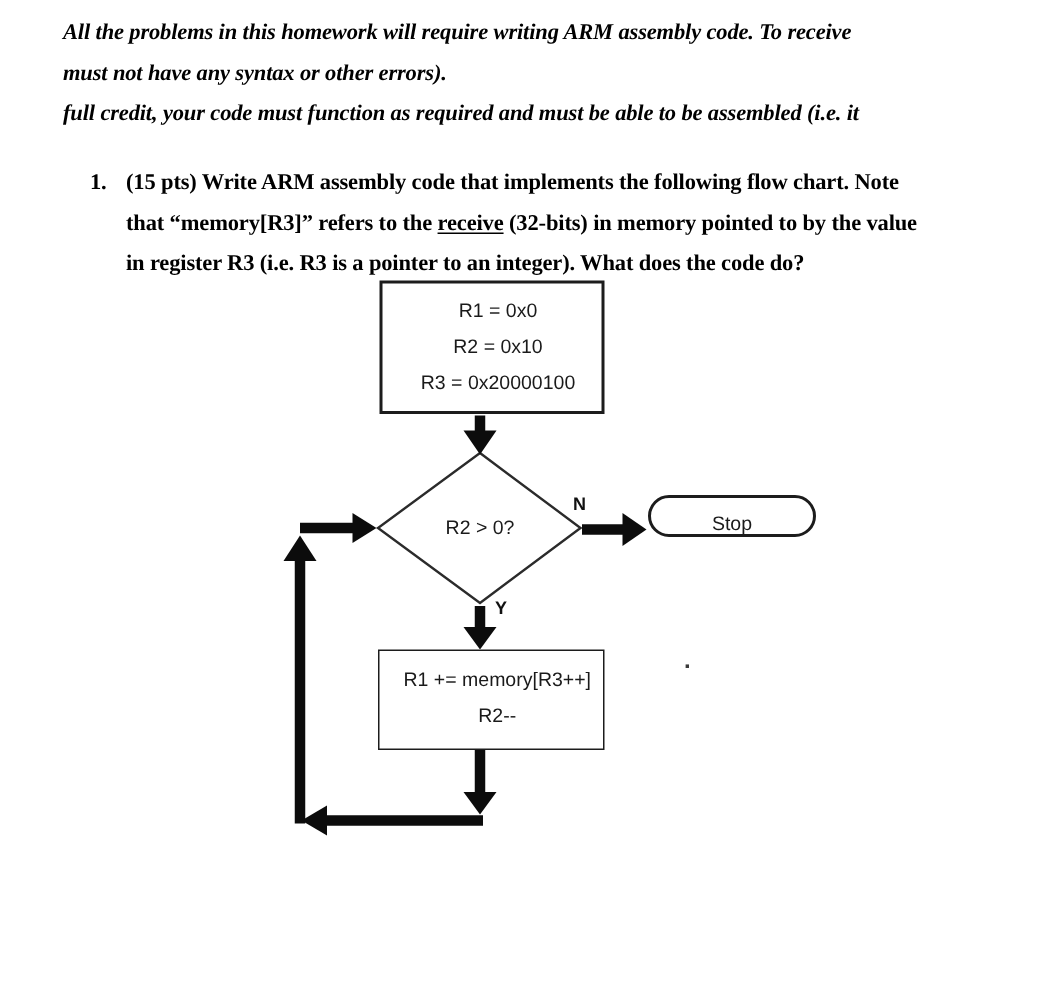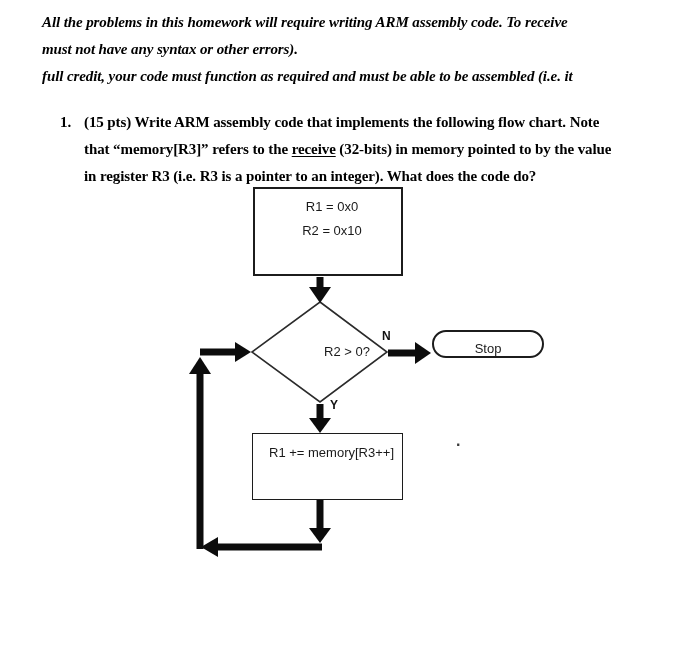--- a/index.html
+++ b/index.html
@@ -50,21 +50,21 @@
     background: #ffffff;
     border: 2px solid #1c1c1c;
     text-align: center;
   }
   .init-box { left: 253px; top: 187px; width: 150px; height: 89px; padding: 6px 0 0 8px; }
   .init-box .fline { height: 24px; line-height: 24px; white-space: nowrap; }
   .body-box { left: 252px; top: 433px; width: 151px; height: 67px; border-width: 1.5px; padding: 7px 0 0 8px; }
   .body-box .fline { height: 24px; line-height: 24px; white-space: nowrap; }
   .decision-label {
     position: absolute; left: 270px; top: 344px; width: 100px;
-    text-align: right; line-height: 15px;
+    text-align: center; line-height: 15px;
   }
   .branch-label {
     position: absolute;
     font-family: "Liberation Sans", sans-serif;
     font-size: 12px;
     font-weight: bold;
     color: #111111;
   }
   .n-label { left: 382px; top: 329px; }
   .y-label { left: 330px; top: 398px; }
@@ -125,30 +125,32 @@
       <line x1="200" y1="549" x2="200" y2="373" stroke="#0c0c0c" stroke-width="7"></line>
       <polygon points="189,374 211,374 200,357" fill="#0c0c0c"></polygon>
 
       <line x1="200" y1="352" x2="236" y2="352" stroke="#0c0c0c" stroke-width="7"></line>
       <polygon points="235,342 235,362 251,352" fill="#0c0c0c"></polygon>
     </svg>
 
     <div class="fc-box init-box fc-text">
       <div class="fline">R1 = 0x0</div>
       <div class="fline">R2 = 0x10</div>
+      <div class="fline">R3 = 0x20000100</div>
     </div>
 
     <div class="decision-label fc-text">R2 &gt; 0?</div>
     <div class="branch-label n-label">N</div>
     <div class="branch-label y-label">Y</div>
 
     <div class="stop-pill">
       <span class="fc-text">Stop</span>
     </div>
 
     <div class="fc-box body-box fc-text">
       <div class="fline">R1 += memory[R3++]</div>
+      <div class="fline">R2--</div>
     </div>
 
     <div class="stray-dot">.</div>
 
   </div>
 </div>
 
 </body></html>

